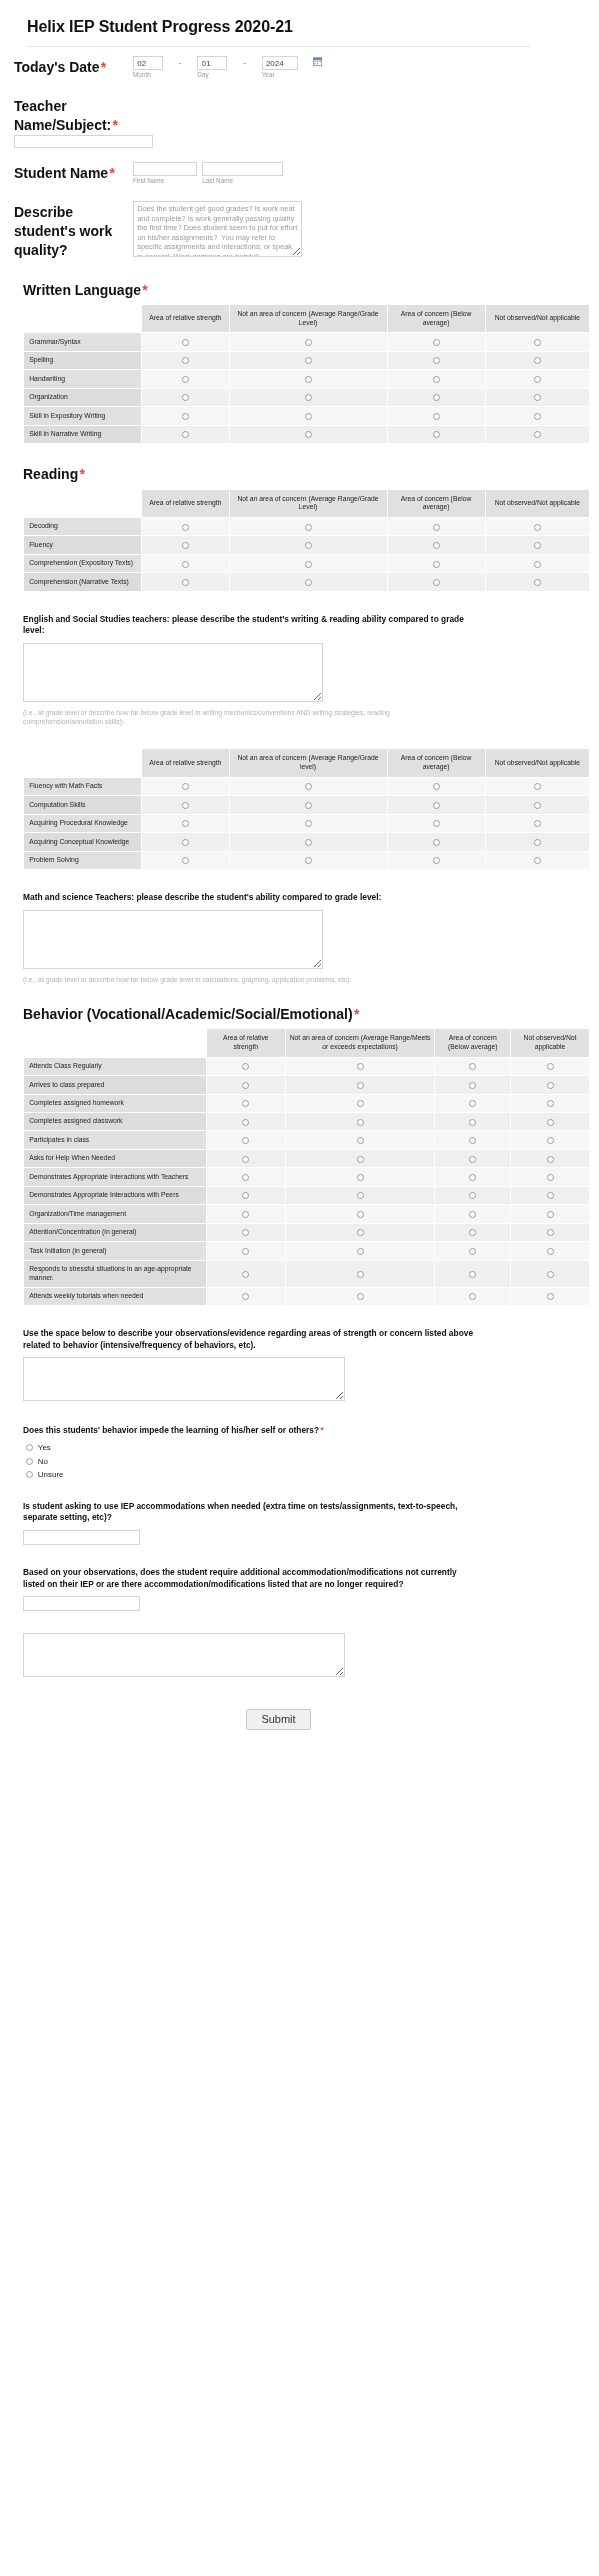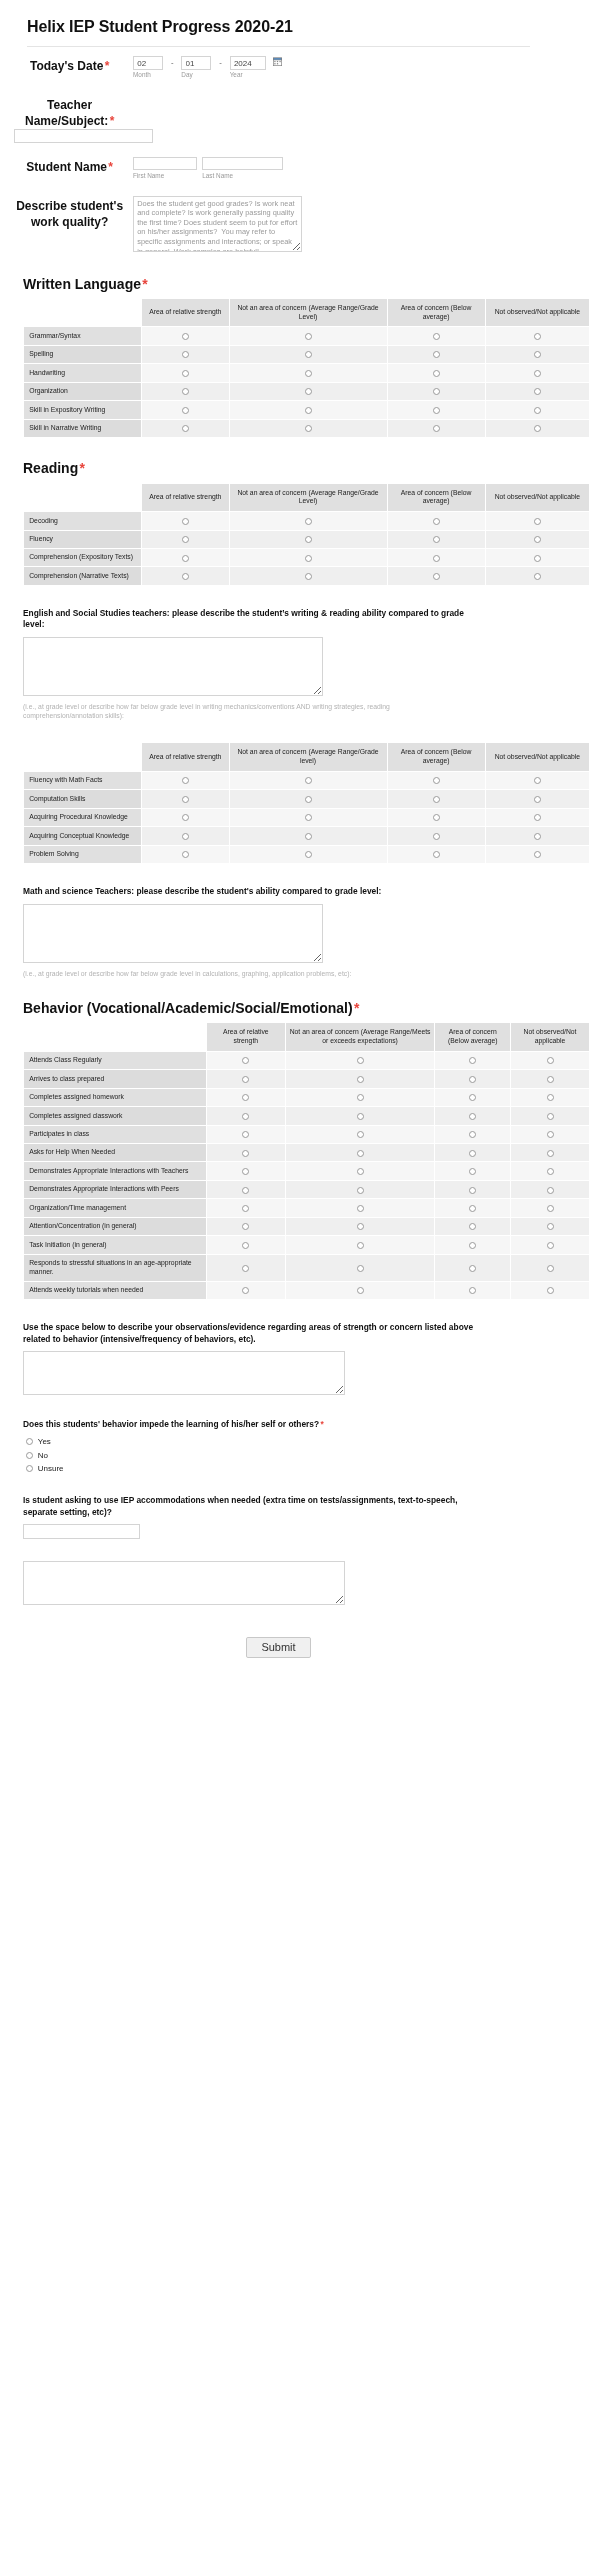--- a/index.html
+++ b/index.html
@@ -34,23 +34,23 @@
   
   .row {
     display: flex;
     align-items: flex-start;
     margin: 0 0 0 0;
     padding: 9px 0 0 0;
   }
   .row-label {
     width: 119px;
     min-width: 119px;
-    text-align: center;
+    text-align: left;
     font-weight: bold;
-    font-size: 12px;
+    font-size: 14px;
     line-height: 1.35;
     padding-top: 1.9px;
     padding-right: 7.7px;
     color: #111111;
   }
   .row-field {
     flex: 1;
   }
   .req {
     color: #e8453c;
@@ -64,21 +64,21 @@
     font-size: 8px;
     color: #444444;
     border: 0.6px solid #d4d4d4;
     background: #ffffff;
     padding: 1.9px 3.2px;
     outline: none;
   }
   input[type="text"]::placeholder, textarea::placeholder { color: #9a9a9a; }
   textarea { resize: vertical; line-height: 1.3; }
 
-  .date-line { display: flex; align-items: flex-start; gap: 4px; }
+  .date-line { display: flex; align-items: flex-start; gap: 12px; }
   .date-seg { display: flex; flex-direction: column; }
   .date-seg input { width: 30px; height: 13.5px; }
   .date-seg.year input { width: 36px; }
   .sub-lbl { font-size: 6.4px; color: #9a9a9a; margin-top: 1.3px; }
   .dash {
     font-size: 7.7px; color: #555; padding: 1.9px 3.9px 0 3.9px;
   }
   .cal-icon {
     margin-left: 3.2px; margin-top: 0.6px;
     width: 9px; height: 9px;
@@ -584,20 +584,24 @@
         <span>Unsure</span>
       </label>
     </div>
   </div>
 
   <div class="block">
     <div class="block-q">Is student asking to use IEP accommodations when needed (extra time on tests/assignments, text-to-speech, separate setting, etc)?</div>
     <input type="text" class="txt-small" value="" style="">
   </div>
 
+  <div class="block">
+    <div class="block-q">Based on your observations, does the student require additional accommodation/modifications not currently listed on their IEP or are there accommodation/modifications listed that are no longer required?</div>
+    <input type="text" class="txt-small" value="" style="">
+  </div>
 
   <div class="block">
     <textarea class="ta-last" style=""></textarea>
   </div>
 
   <div class="submit-wrap">
     <button class="submit-btn">Submit</button>
   </div>
 
 </div>

